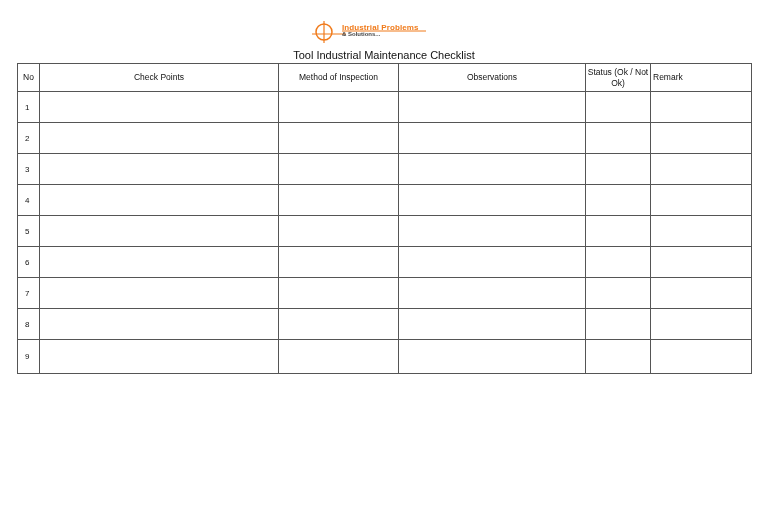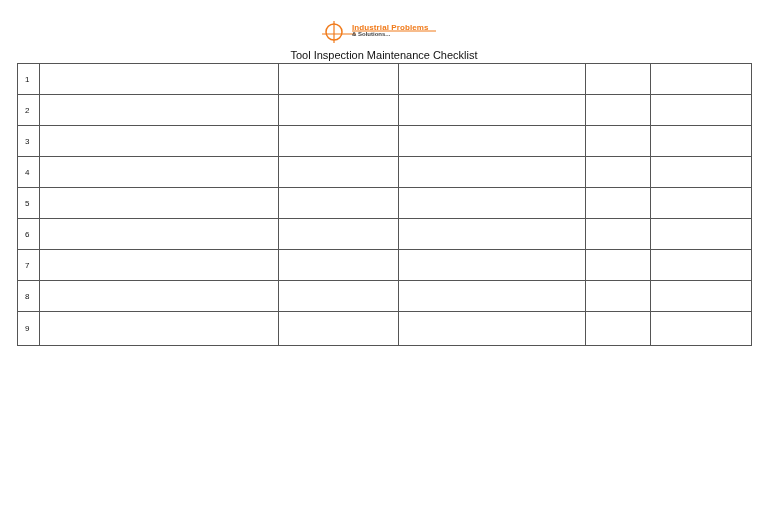--- a/index.html
+++ b/index.html
@@ -1,17 +1,17 @@
 <!DOCTYPE html>
 <html><head>
   <meta charset="utf-8">
   <style>
     html, body { margin: 0; padding: 0; background: #ffffff; }
     body { width: 768px; height: 509px; position: relative; font-family: "Liberation Sans", sans-serif; color: #111; overflow: hidden; }
-    .logo { position: absolute; left: 322px; top: 20px; width: 120px; height: 24px; }
+    .logo { position: absolute; left: 312px; top: 20px; width: 120px; height: 24px; }
     .logo svg { position: absolute; left: 0; top: 0; }
     .logo .l1 { position: absolute; left: 30px; top: 3px; font-size: 8px; font-weight: bold; color: #f07a1a; letter-spacing: 0.1px; }
     .logo .l2 { position: absolute; left: 30px; top: 11px; font-size: 6px; font-weight: bold; color: #444; }
     .title { position: absolute; left: 0; width: 768px; top: 49px; text-align: center; font-size: 11px; color: #111; }
     table.sheet { position: absolute; left: 17px; top: 63px; width: 734px; border-collapse: collapse; table-layout: fixed; font-size: 8.5px; }
     table.sheet td { border: 1px solid #555; padding: 0; vertical-align: middle; }
     .info-row td { height: 13px; }
     .info-row .toolid { padding-left: 2px; }
     .hdr td { height: 27px; text-align: center; line-height: 11px; }
     .hdr .remark { text-align: left; padding-left: 2px; }
@@ -31,32 +31,40 @@
     <line x1="0" y1="14" x2="34" y2="14" stroke="#f07a1a" stroke-width="1.2"></line>
     <line x1="12" y1="1" x2="12" y2="23" stroke="#f07a1a" stroke-width="1.2"></line>
   </svg>
   <span class="l1">Industrial Problems</span>
   <span class="l2">&amp; Solutions...</span>
   <svg width="120" height="24" style="left:0;top:0">
     <line x1="30" y1="11" x2="114" y2="11" stroke="#f07a1a" stroke-width="1"></line>
   </svg>
 </div>
 
-<div class="title">Tool Inspection Maintenance Checklist</div>
+<div class="title">Tool Industrial Maintenance Checklist</div>
 
 <table class="sheet">
   <colgroup>
     <col style="width:22px">
     <col style="width:239px">
     <col style="width:120px">
     <col style="width:187px">
     <col style="width:65px">
     <col style="width:101px">
   </colgroup>
   <tbody>
+  <tr class="hdr">
+    <td class="no">No</td>
+    <td>Check Points</td>
+    <td>Method of Inspection</td>
+    <td>Observations</td>
+    <td>Status (Ok / Not Ok)</td>
+    <td class="remark">Remark</td>
+  </tr>
   <tr class="row">
     <td class="num">1</td>
     <td></td>
         <td></td>
         <td></td>
         <td></td>
         <td></td>
   </tr>
   <tr class="row">
     <td class="num">2</td>

